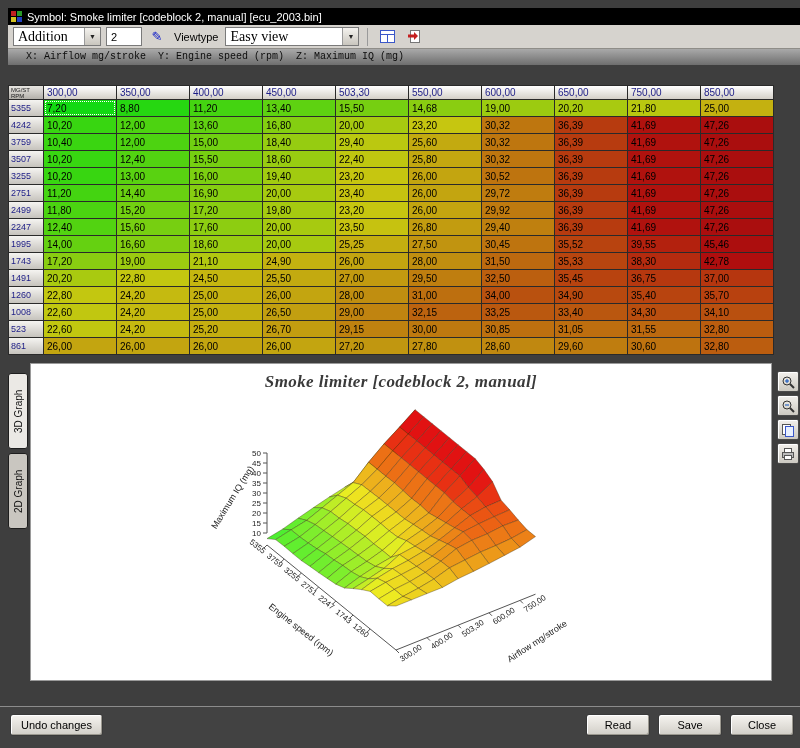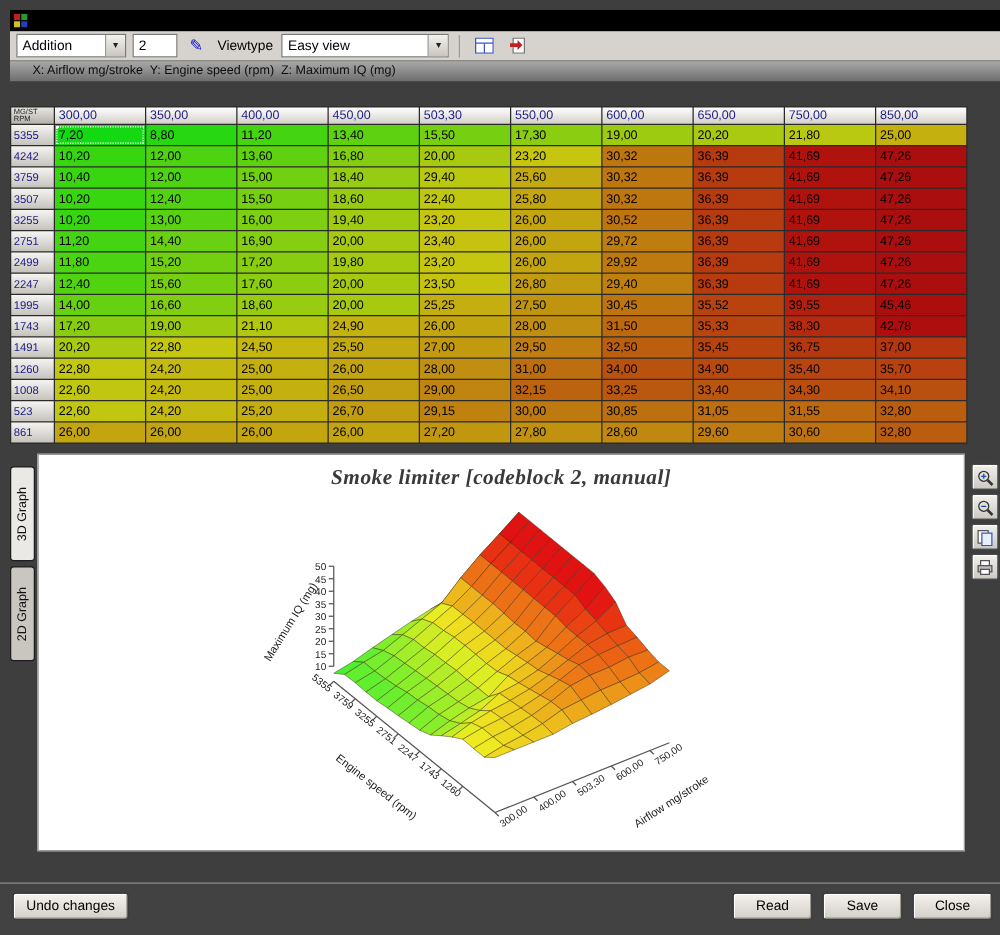--- a/index.html
+++ b/index.html
@@ -6,36 +6,36 @@
   html,body { width:800px; height:748px; }
   body { background:#3e3e3e; font-family:"Liberation Sans",sans-serif; overflow:hidden; }
   .page { width:800px; height:748px; display:flex; flex-direction:column; background:#3e3e3e; }
 
   .titlebar { margin:8px 0 0 8px; height:17px; background:#000; color:#fff; font-size:11px;
               display:flex; align-items:center; gap:5px; padding-left:3px; }
 
   .toolbar { margin-left:8px; height:24px; background:#d6d3ce; border-bottom:1px solid #8f8d88;
              display:flex; align-items:center; gap:5px; padding:0 5px; }
   .combo { display:flex; align-items:center; height:19px; background:#fff; border:1px solid #7a7a7a; }
-  .combo .val { flex:1; padding:0 4px; font-size:11px; color:#000; white-space:nowrap; }
+  .combo .val { flex:1; padding:0 4px; font-size:14px; color:#000; white-space:nowrap;font-family:Liberation Serif, serif; }
   .combo .arrow { width:16px; height:100%; background:linear-gradient(#f4f2ee,#c9c6be);
                   border-left:1px solid #9a9a9a; font-size:7px; color:#222;
                   display:flex; align-items:center; justify-content:center; }
   .combo.op { width:88px; } .combo.vt { width:134px; }
   .operand { width:36px; height:19px; border:1px solid #7a7a7a; font-size:11px; padding:0 4px;
              font-family:"Liberation Sans",sans-serif; }
   .penbtn { width:20px; height:19px; background:transparent; border:1px solid transparent;
             color:#0a18c8; font-size:13px; line-height:15px; cursor:default; }
   .tblabel { font-size:11px; color:#000; margin:0 2px; }
   .tsep { width:1px; height:18px; background:#9a9a9a; margin:0 3px; }
   .tico { width:22px; height:19px; background:transparent; border:1px solid transparent;
           display:flex; align-items:center; justify-content:center; }
 
   .axisbar { margin-left:8px; height:16px; background:linear-gradient(#a9a9a9,#6e6e6e);
-             color:#0d0d0d; font-size:10px; line-height:16px; padding-left:18px; white-space:pre; }
+             color:#0d0d0d; font-size:10px; line-height:16px; padding-left:18px; white-space:pre;font-family:Liberation Mono, monospace; }
 
   .table-wrap { margin:20px 0 0 8px; }
   table.map { border-collapse:separate; border-spacing:1px; background:#2a2a2a; }
   table.map th { font-weight:normal; }
   th.colh { height:13px; min-width:72px; background:linear-gradient(#ffffff,#d4d0c8); color:#1c1c86;
             font-size:10px; text-align:left; padding:0 0 0 3px; }
   th.rowh { width:34px; background:linear-gradient(#f5f4f1,#c6c3bd); color:#1c1c86; font-size:9px;
             text-align:left; padding-left:2px; }
   th.corner { width:34px; background:linear-gradient(#e8e6e2,#b3b0aa); color:#222; font-size:6px;
               line-height:6px; text-align:left; padding:1px 0 0 2px; }
@@ -72,20 +72,21 @@
 
   <div class="titlebar">
     <span style="display:inline-flex;">
       <svg width="11" height="11">
           <rect width="5" height="5" fill="#c22020"></rect>
           <rect x="6" width="5" height="5" fill="#2a9a2a"></rect>
           <rect y="6" width="5" height="5" fill="#d2c020"></rect>
           <rect x="6" y="6" width="5" height="5" fill="#2040c0"></rect>
         </svg>
     </span>
+    <span>Symbol: Smoke limiter [codeblock 2, manual] [ecu_2003.bin]</span>
   </div>
 
   <div class="toolbar">
     <div class="combo op">
       <span class="val">Addition</span>
       <span class="arrow">▼</span>
     </div>
     <input class="operand" value="2" style="">
     <button class="penbtn">
       <span>✎</span>
@@ -136,21 +137,21 @@
             <th class="colh">750,00</th>
             <th class="colh">850,00</th>
           </tr>
           <tr>
             <th class="rowh">5355</th>
             <td class="cell focused" style="background:hsl(120.0,85%,46.0%)">7,20</td>
             <td class="cell" style="background:hsl(113.8,85%,45.6%)">8,80</td>
             <td class="cell" style="background:hsl(104.5,85%,45.0%)">11,20</td>
             <td class="cell" style="background:hsl(96.1,85%,44.5%)">13,40</td>
             <td class="cell" style="background:hsl(88.1,85%,43.9%)">15,50</td>
-            <td class="cell" style="background:hsl(81.4,85%,43.5%)">17,30</td>
+            <td class="cell" style="background:hsl(81.4,85%,43.5%)">14,68</td>
             <td class="cell" style="background:hsl(75.1,85%,43.1%)">19,00</td>
             <td class="cell" style="background:hsl(70.7,85%,42.8%)">20,20</td>
             <td class="cell" style="background:hsl(64.9,85%,42.4%)">21,80</td>
             <td class="cell" style="background:hsl(53.5,85%,41.6%)">25,00</td>
           </tr>
           <tr>
             <th class="rowh">4242</th>
             <td class="cell" style="background:hsl(108.3,85%,45.3%)">10,20</td>
             <td class="cell" style="background:hsl(101.4,85%,44.8%)">12,00</td>
             <td class="cell" style="background:hsl(95.3,85%,44.4%)">13,60</td>

